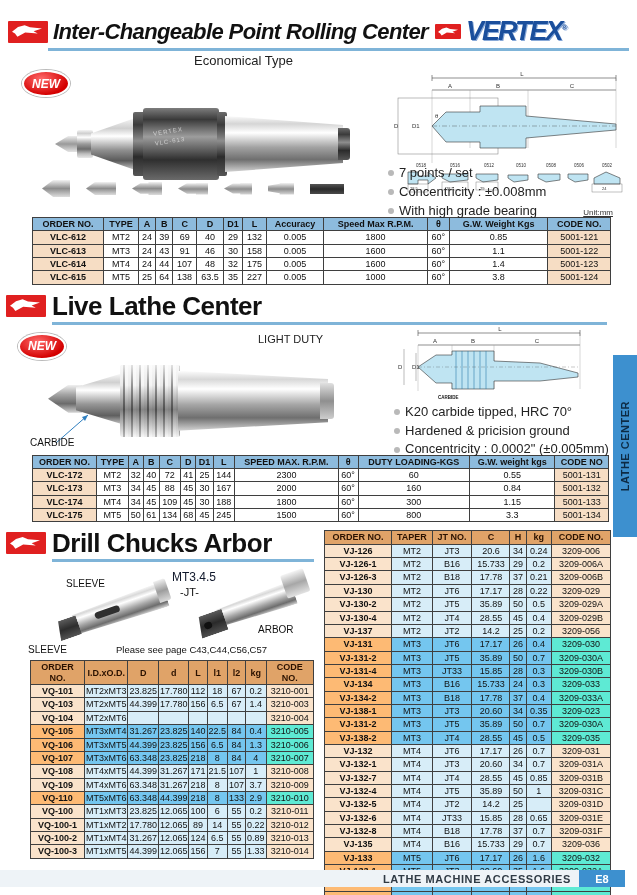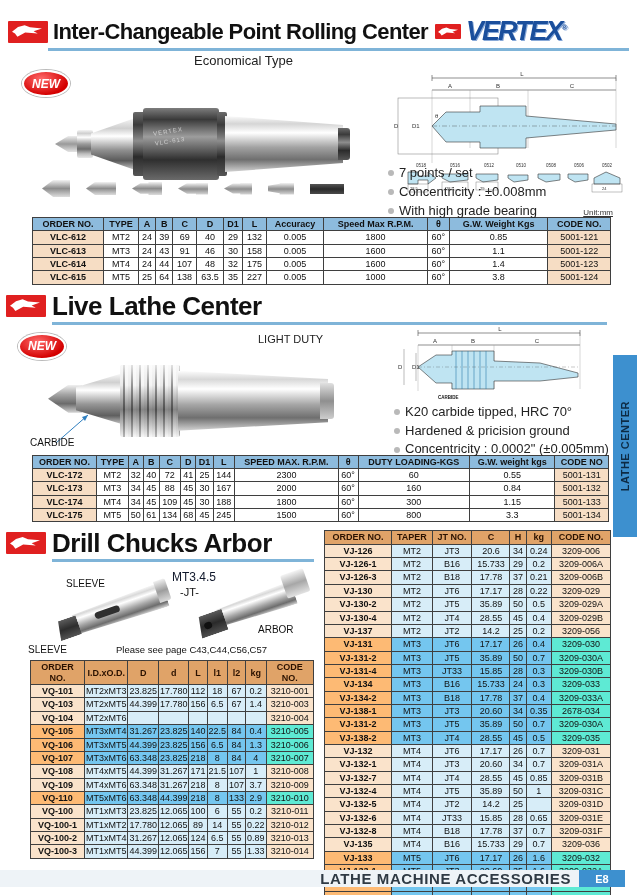--- a/index.html
+++ b/index.html
@@ -32,20 +32,21 @@
     font-size:26px; font-weight:bold; color:#111;
     letter-spacing:-0.5px; line-height:1;
   }
   .sec-rule { height:3px; background:#7fb4d8; margin:3px 8px 0 26px; }
 
   
   .titlebar { display:flex; align-items:center; gap:5px; padding:18px 6px 0 8px; }
   .main-title {
     font-size:22px; font-weight:bold; color:#111; letter-spacing:-0.6px;
     white-space:nowrap;
+    font-style:italic;
   }
   .vertex-logo {
     font-size:27px; font-weight:bold; font-style:italic;
     color:#1b4f9c; letter-spacing:-2px; line-height:1;
     text-shadow:1px 1px 0 #88a9d8;
   }
   .reg { font-size:8px; vertical-align:super; color:#1b4f9c; }
   .econ { text-align:center; font-size:13px; color:#222; margin:2px 0 0 0; padding-right:150px;}
 
   
@@ -114,21 +115,21 @@
 
   
   .footer {
     position:absolute; left:0; bottom:8px; width:637px;
     display:flex; align-items:center; justify-content:flex-end;
     gap:0; padding-right:12px;
   }
   .footer-bar {
     background:#eef3f7; flex:1; height:17px; display:flex;
     align-items:center; justify-content:flex-end; padding-right:8px;
-    font-size:15px; font-weight:bold; color:#2f3a44; letter-spacing:0.6px;
+    font-size:11px; font-weight:bold; color:#2f3a44; letter-spacing:0.6px;
   }
   .page-num {
     background:#3d90cf; color:#fff; font-weight:bold; font-size:11px;
     width:46px; height:17px; display:flex; align-items:center; justify-content:center;
   }
 
   
   .diagram { position:relative; }
   .dim-txt { font-size:6px; fill:#333; }
   .light-blue { fill:#bfe4f2; stroke:#333; stroke-width:0.6; }
@@ -828,21 +829,21 @@
               <td>0.4</td>
               <td class="code">3209-033A</td>
             </tr>
             <tr class="hl">
               <td class="key">VJ-138-1</td>
               <td>MT3</td>
               <td>JT3</td>
               <td>20.60</td>
               <td>34</td>
               <td>0.35</td>
-              <td class="code">2678-034</td>
+              <td class="code">3209-023</td>
             </tr>
             <tr class="hl">
               <td class="key">VJ-131-2</td>
               <td>MT3</td>
               <td>JT5</td>
               <td>35.89</td>
               <td>50</td>
               <td>0.7</td>
               <td class="code">3209-030A</td>
             </tr>

